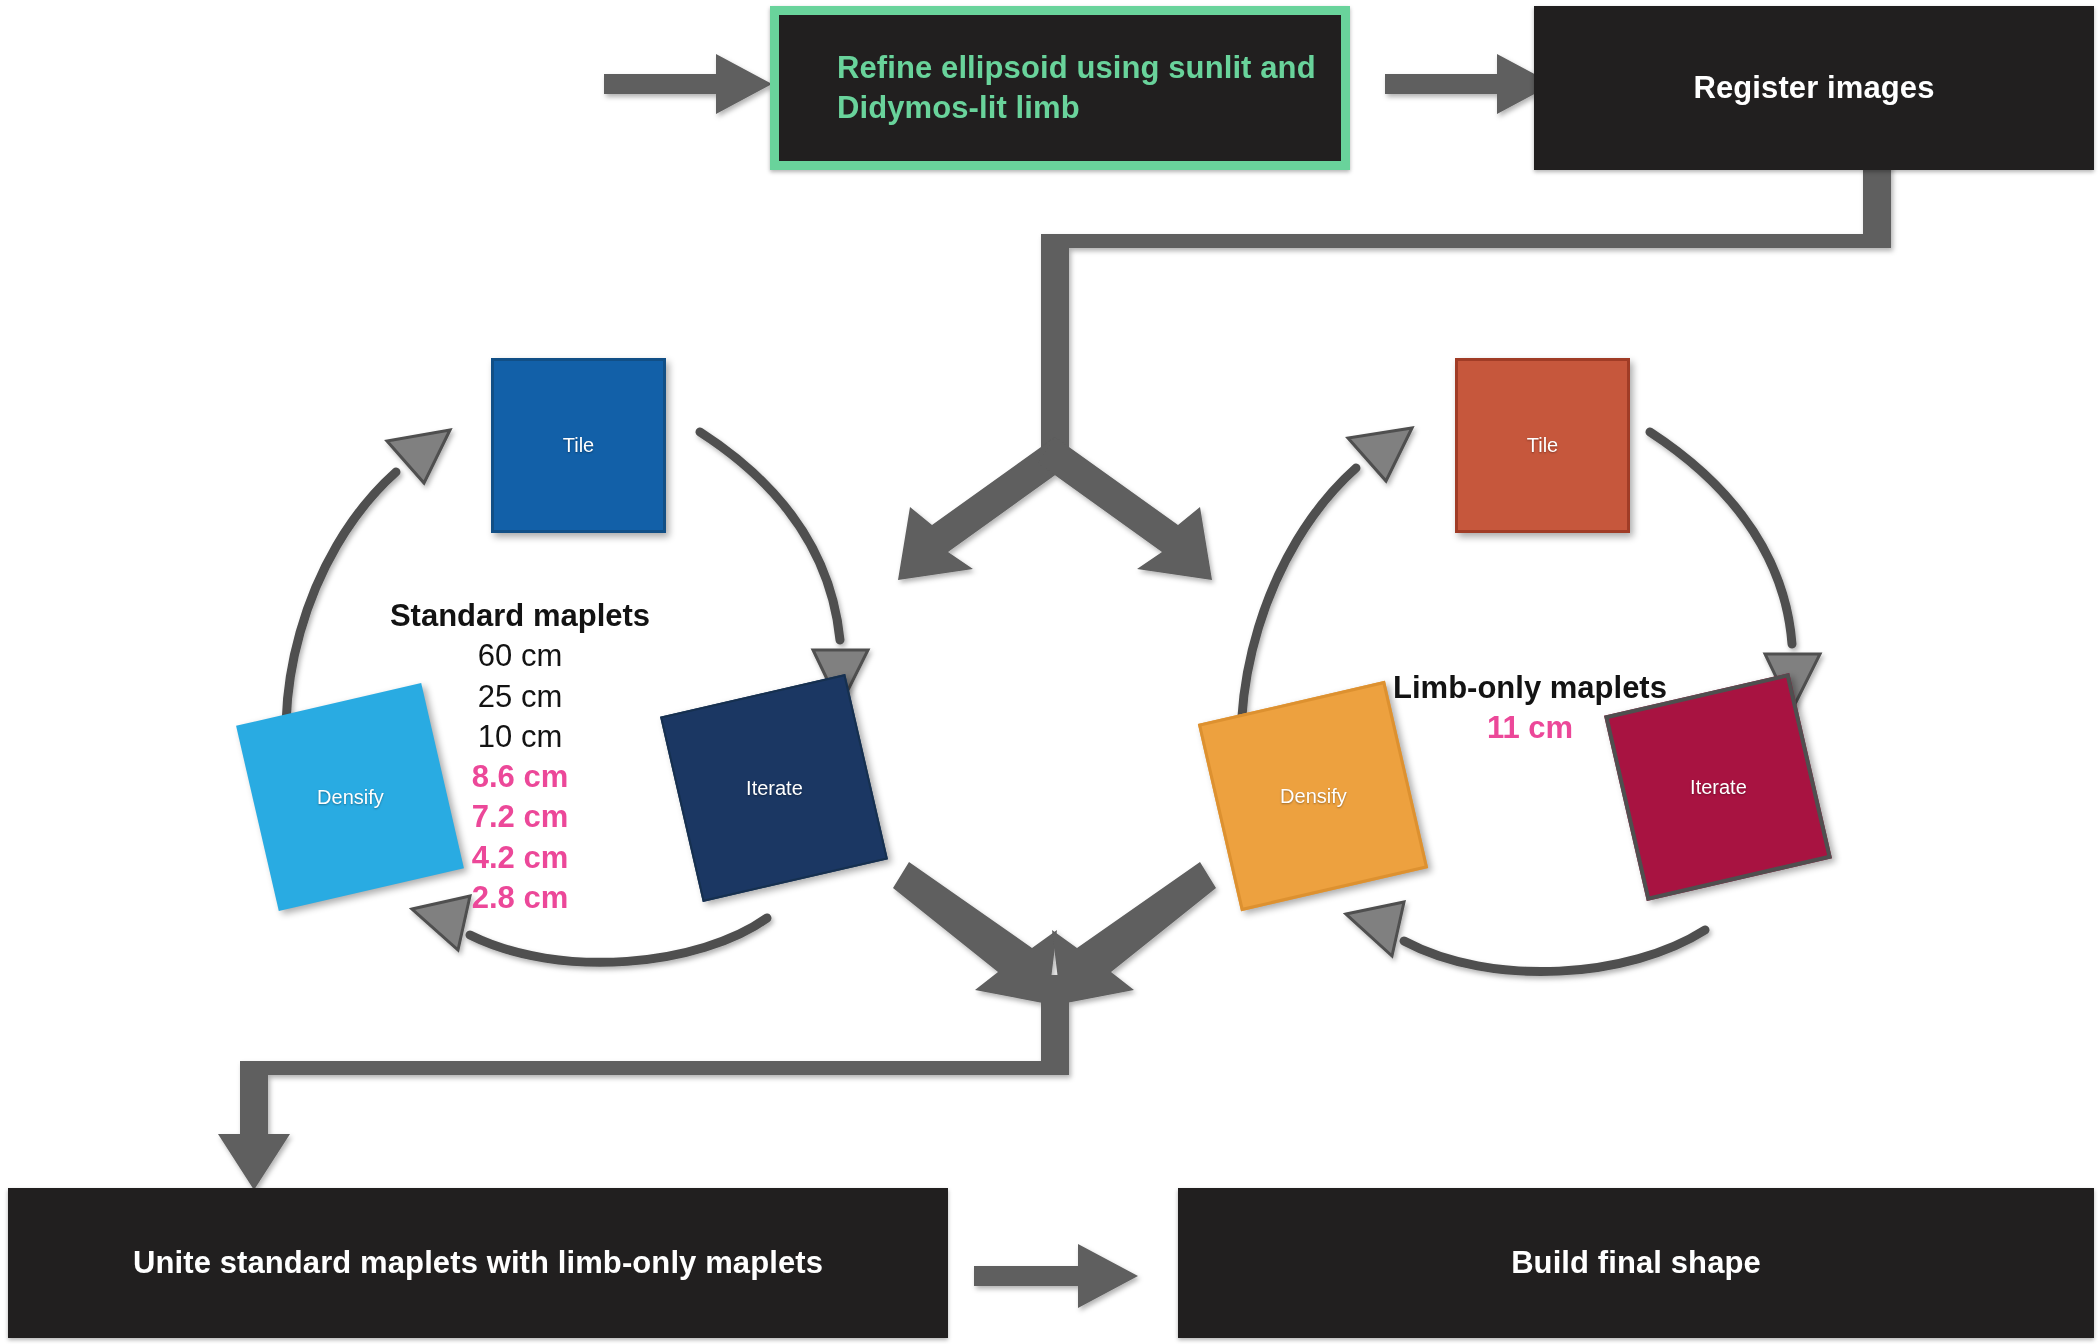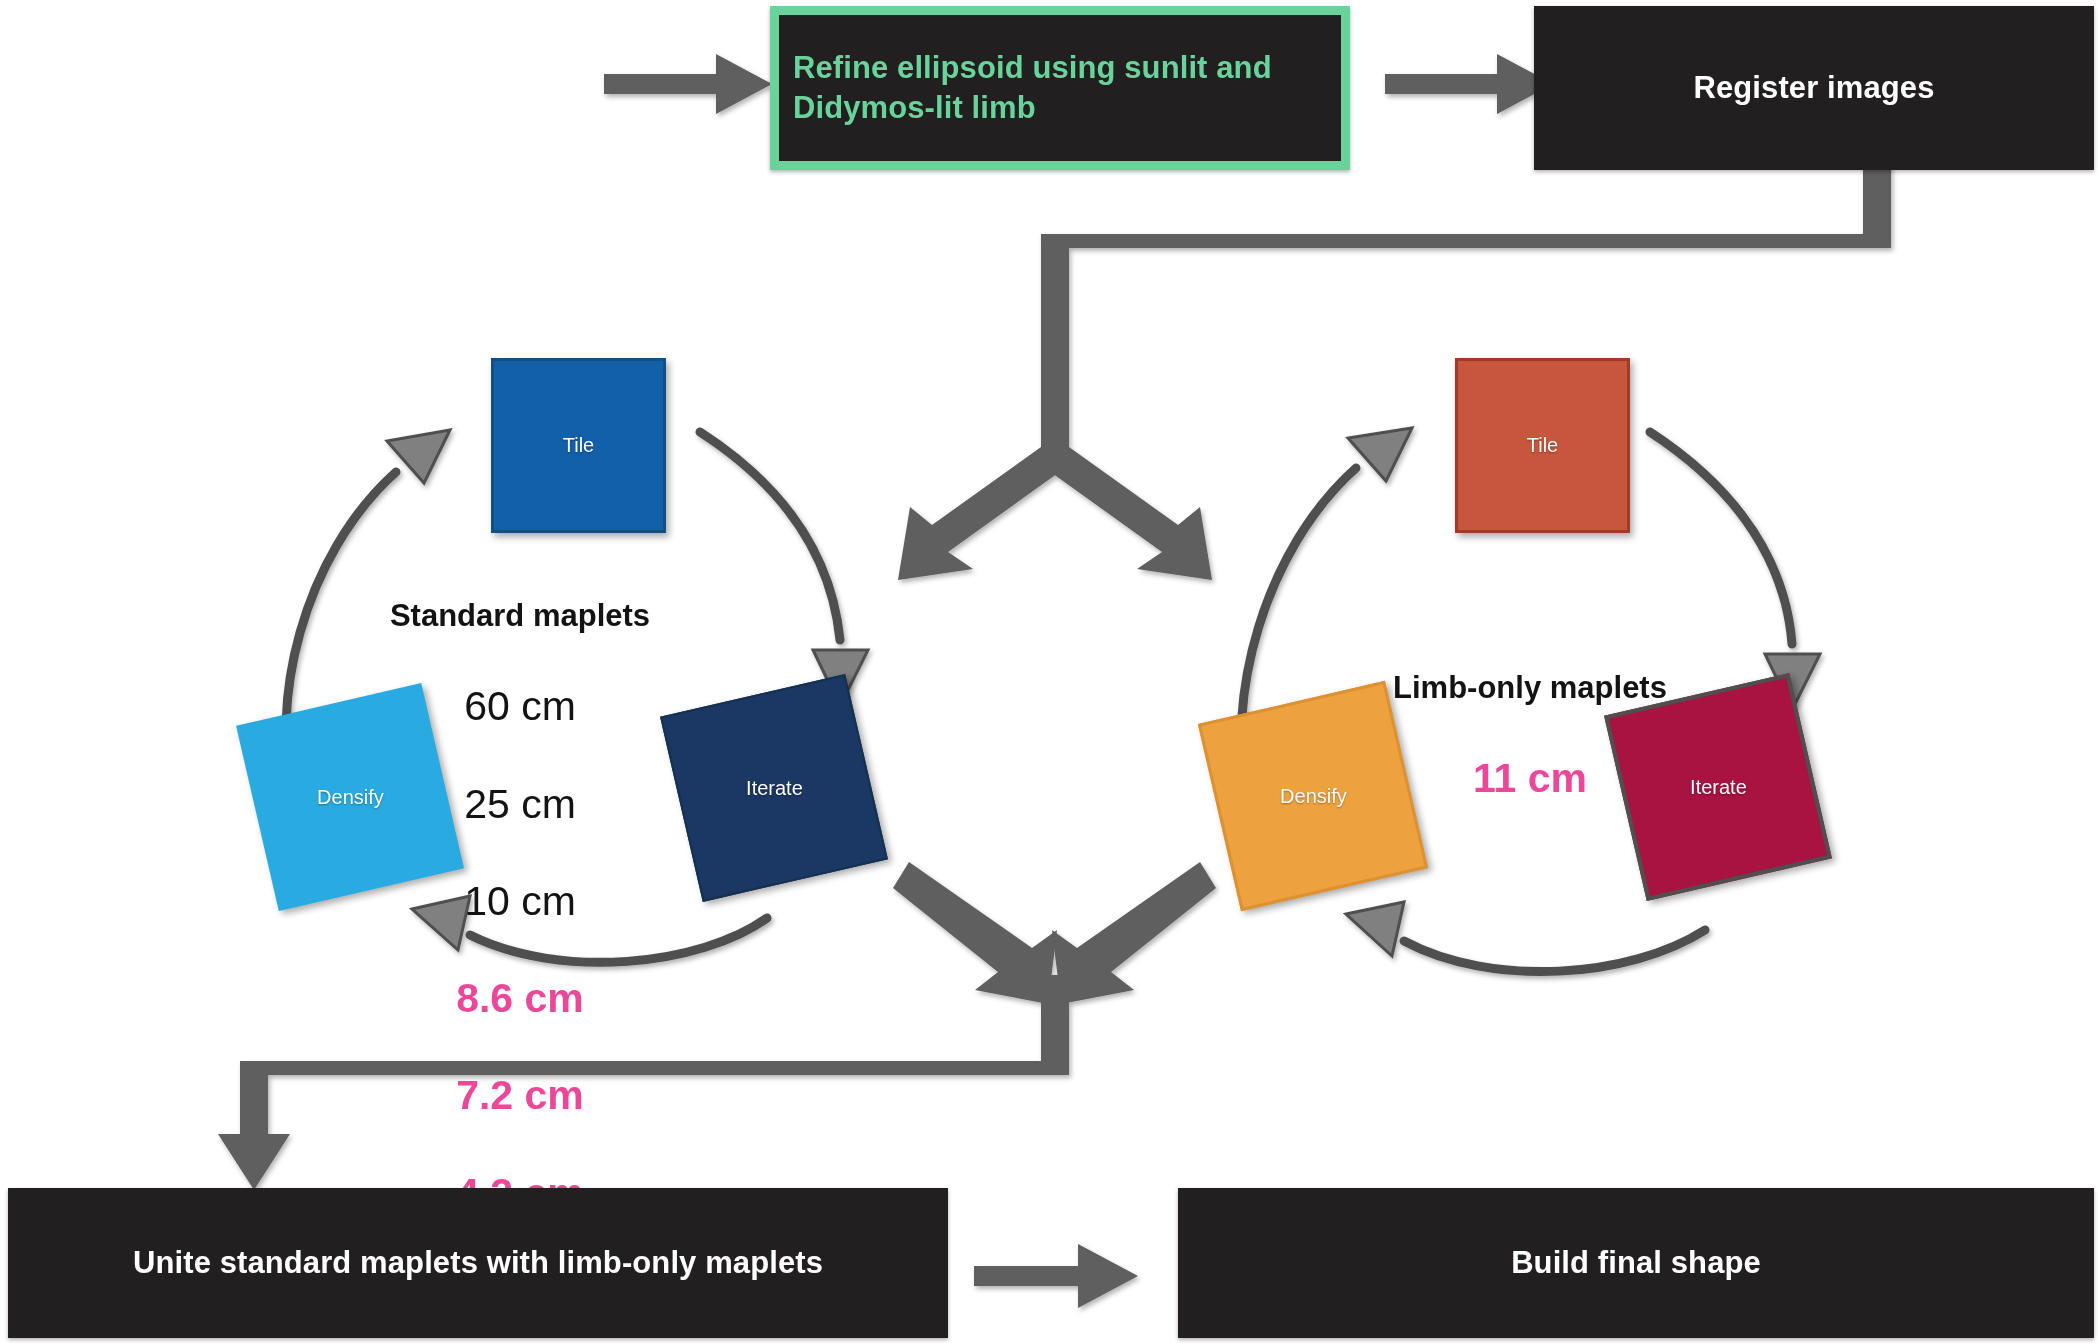--- a/index.html
+++ b/index.html
@@ -39,21 +39,21 @@
   }
   .proc-label{
     color:#ffffff;
     font-weight:bold;
     font-size:31px;
     line-height:1.30;
     letter-spacing:.1px;
     text-align:center;
     padding:0 14px;
   }
-  .proc-label.left-al{ text-align:left; }
+  .proc-label.left-al{ text-align:left;margin-left:44px; }
   .gtext{ color:#69d39b; }
 
   
   .node{
     position:absolute;
     display:flex;
     align-items:center;
     justify-content:center;
     box-sizing:border-box;
     box-shadow:3px 4px 7px rgba(0,0,0,.33);
@@ -74,24 +74,23 @@
     line-height:1.30;
     white-space:nowrap;
   }
   .cap-title{
     font-size:31px;
     font-weight:bold;
     color:#131313;
     margin-top:28px;
   }
   .cap-row{
-    font-size:41px;
+    font-size:31px;
     font-weight:normal;
     color:#131313;
-    margin-top:44px;
   }
   .cap-row.green{
     color:#ec4899;
     font-weight:bold;
   }
 </style>
 </head>
 <body>
 
 <div id="stage">

